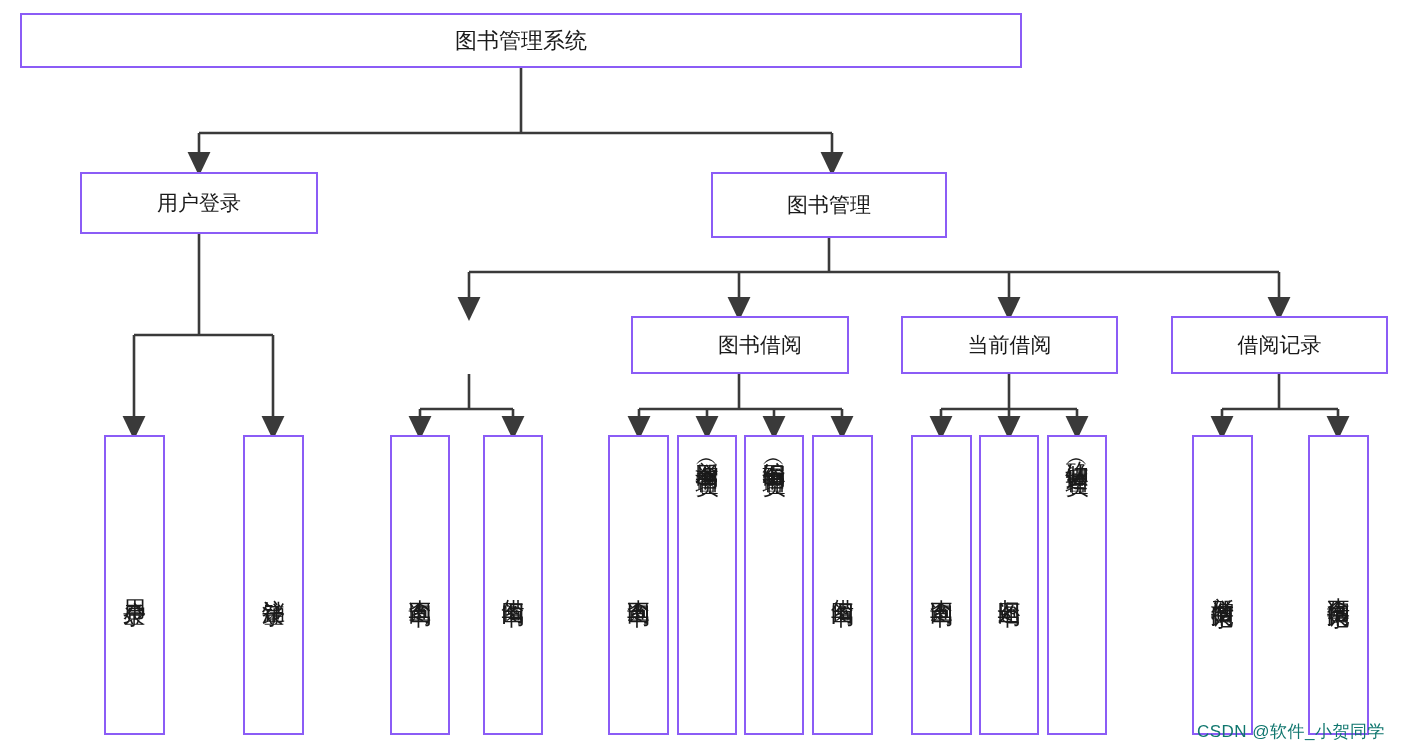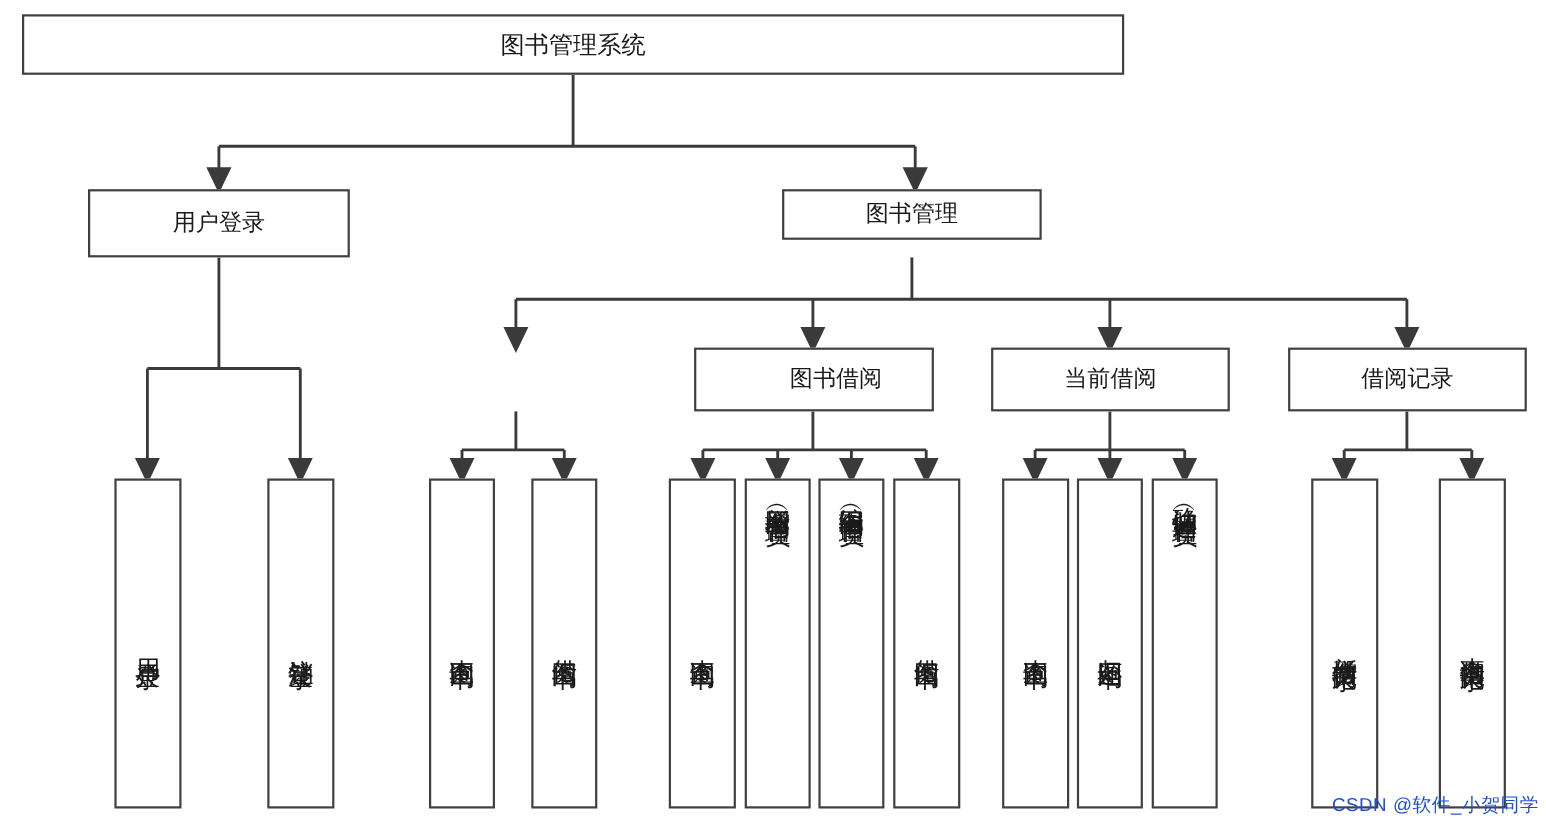--- a/index.html
+++ b/index.html
@@ -10,21 +10,21 @@
     font-family:"Liberation Sans","DejaVu Sans",sans-serif;
     overflow:hidden;
   }
   #canvas{position:relative;width:1405px;height:747px;}
   svg#wires{position:absolute;left:0;top:0;width:1405px;height:747px;}
 
   .node{
     position:absolute;
     box-sizing:border-box;
     background:#ffffff;
-    border:2px solid #404040;
+    border:2px solid #8b5cf6;
     display:flex;
     align-items:center;
     justify-content:center;
     color:#1a1a1a;
   }
   .node .lbl{
     display:block;
     text-align:center;
     line-height:1.18;
     white-space:nowrap;
@@ -44,23 +44,23 @@
     letter-spacing:2px;
     line-height:1;
     white-space:nowrap;
     margin:0 auto;
   }
   
   .v-node.center{align-items:center;padding-top:0;}
 
   .watermark{
     position:absolute;
-    right:6px;bottom:4px;
+    right:20px;bottom:4px;
     font-size:17px;
-    color:#1d4ed8;
+    color:#0f766e;
     white-space:nowrap;
     letter-spacing:0.5px;
   }
 </style>
 </head>
 <body>
 
 <div id="canvas">
 
   <svg id="wires" viewBox="0 0 1405 747">
@@ -113,21 +113,21 @@
     </g>
   </svg>
 
   <div class="node h-node root" style="left:20px;top:13px;width:1002px;height:55px;">
     <span class="lbl">图书管理系统</span>
   </div>
 
   <div class="node h-node" style="left:80px;top:172px;width:238px;height:62px;">
     <span class="lbl">用户登录</span>
   </div>
-  <div class="node h-node" style="left:711px;top:172px;width:236px;height:46px;">
+  <div class="node h-node" style="left:711px;top:172px;width:236px;height:66px;">
     <span class="lbl">图书管理</span>
   </div>
 
   <div class="node h-node" style="left:631px;top:316px;width:218px;height:58px;padding-left:40px;">
     <span class="lbl">图书借阅</span>
   </div>
   <div class="node h-node" style="left:901px;top:316px;width:217px;height:58px;justify-content:center;">
     <span class="lbl">当前借阅</span>
   </div>
   <div class="node h-node" style="left:1171px;top:316px;width:217px;height:58px;">

